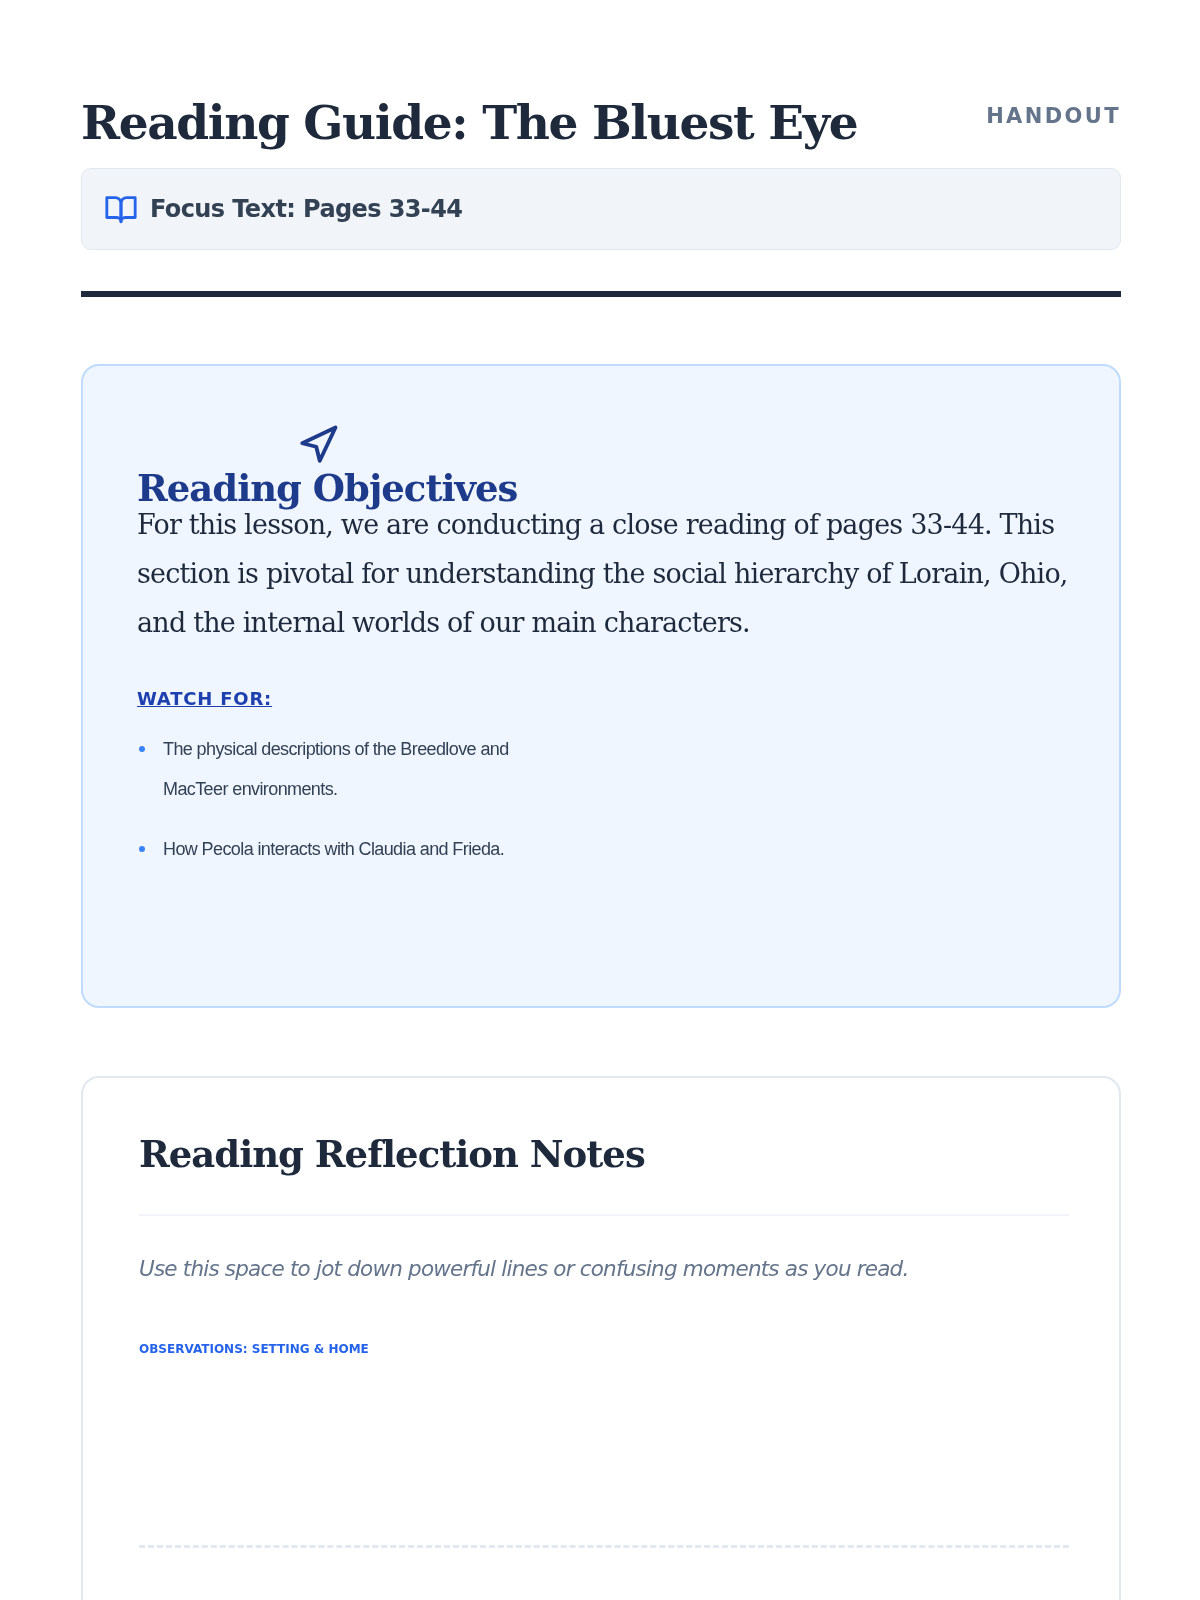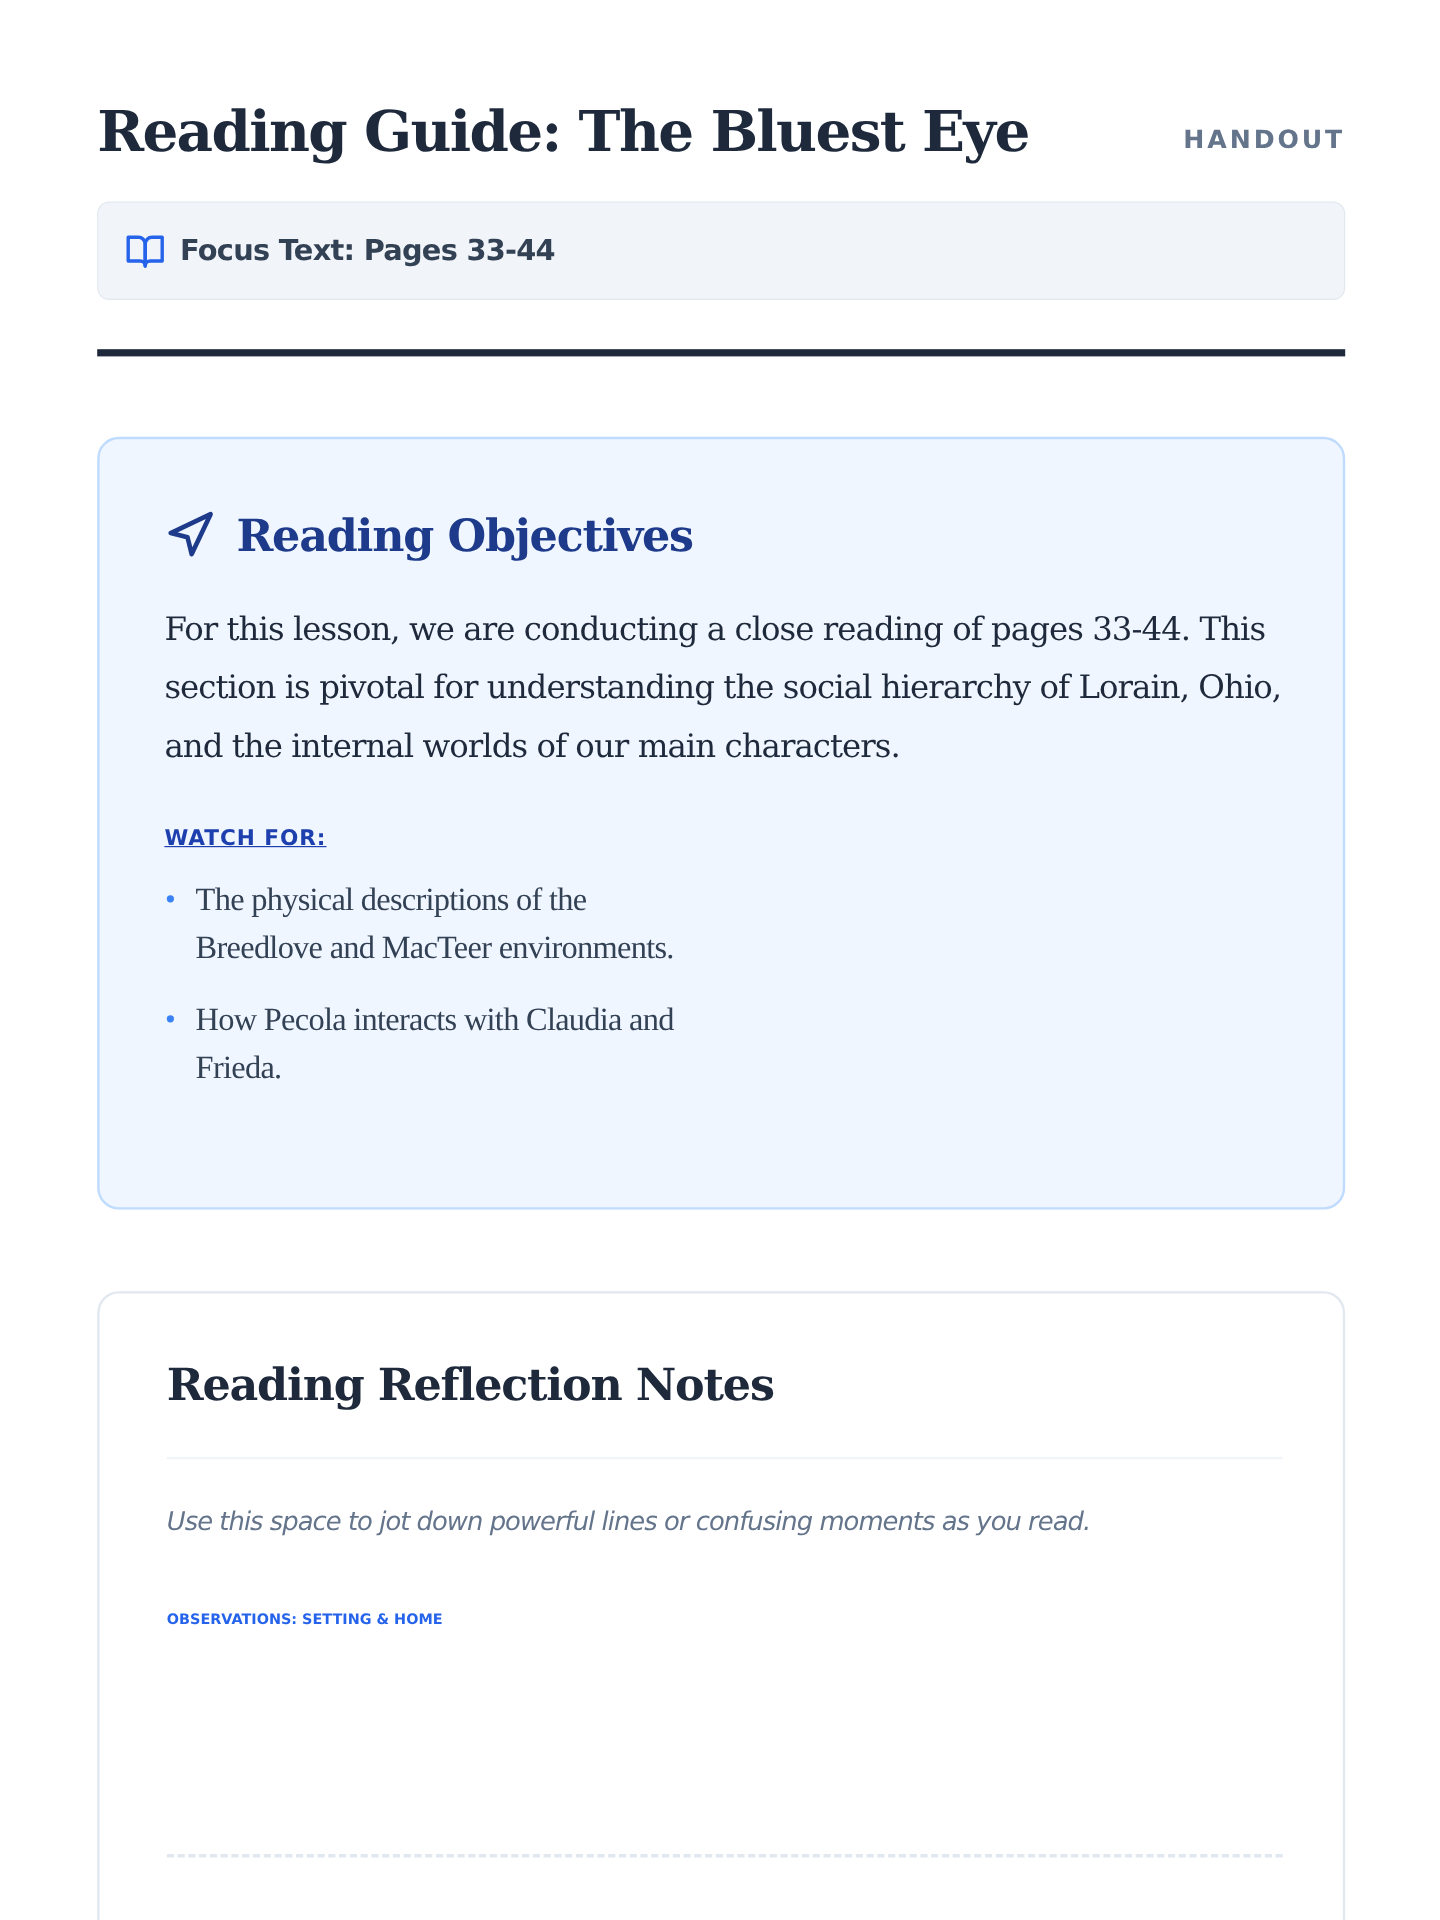--- a/index.html
+++ b/index.html
@@ -3,21 +3,21 @@
   <meta charset="utf-8">
   <style>
     * { box-sizing: border-box; margin: 0; padding: 0; }
     html, body { width: 1200px; height: 1600px; background: #ffffff; overflow: hidden; }
     body { font-family: "DejaVu Serif", serif; color: #1e293b; }
 
     .page { position: absolute; left: 81px; top: 0; width: 1040px; }
 
     .header { position: absolute; top: 78px; left: 0; width: 1040px; height: 70px; }
     .title {
-      position: absolute; left: 0; top: 0;
+      position: absolute; left: 0; top: 12px;
       font-family: "DejaVu Serif", serif; font-weight: bold;
       font-size: 47px; letter-spacing: -1.4px; color: #1e293b; line-height: 66px;
     }
     .handout {
       position: absolute; right: 0; top: 26px;
       font-family: "DejaVu Sans", sans-serif; font-weight: bold;
       font-size: 21px; letter-spacing: 2.4px; color: #64748b;
     }
 
     .focus-bar {
@@ -30,42 +30,42 @@
       font-family: "DejaVu Sans", sans-serif; font-weight: bold;
       font-size: 24px; color: #334155; letter-spacing: -0.6px; text-align: right;
     }
 
     .rule { position: absolute; top: 291px; left: 0; width: 1040px; height: 6px; background: #1e293b; }
 
     .objectives {
       position: absolute; top: 364px; left: 0; width: 1040px; height: 644px;
       background: #eff6ff; border: 2px solid #bfdbfe; border-radius: 18px;
     }
-    .obj-heading { position: absolute; left: 54px; top: 58px; display: flex; align-items: center; }
+    .obj-heading { position: absolute; left: 54px; top: 58px; display: flex; align-items: center; flex-direction: column; }
     .obj-heading .icon { width: 42px; height: 42px; margin-right: 18px; }
     .obj-title {
       font-family: "DejaVu Serif", serif; font-weight: bold;
       font-size: 37px; color: #1e3a8a; letter-spacing: -1px;
     }
     .obj-intro {
       position: absolute; left: 54px; top: 134px; width: 940px;
       font-family: "DejaVu Serif", serif; font-size: 27px; line-height: 49px;
       color: #1e293b; letter-spacing: -0.8px;
     }
     .col { position: absolute; top: 322px; width: 440px; }
     .col.left { left: 54px; }
     .col.right { left: 546px; }
     .col-label {
       font-family: "DejaVu Sans", sans-serif; font-weight: bold;
       font-size: 18px; color: #1e40af; letter-spacing: 0.8px; margin-bottom: 20px; text-decoration: underline;
     }
     .col ul { list-style: none; }
     .col li {
       position: relative; padding-left: 26px;
-      font-family: Liberation Serif, serif; font-size: 27px; line-height: 40px;
+      font-family: Liberation Sans, sans-serif; font-size: 18px; line-height: 40px;
       color: #334155; margin-bottom: 20px; letter-spacing: -0.6px;
     }
     .col li .bullet {
       position: absolute; left: 2px; top: 17px; width: 6px; height: 6px;
       border-radius: 50%; background: #3b82f6;
     }
 
     .notes {
       position: absolute; top: 1076px; left: 0; width: 1040px; height: 560px;
       background: #ffffff; border: 2px solid #e2e8f0; border-radius: 18px;

